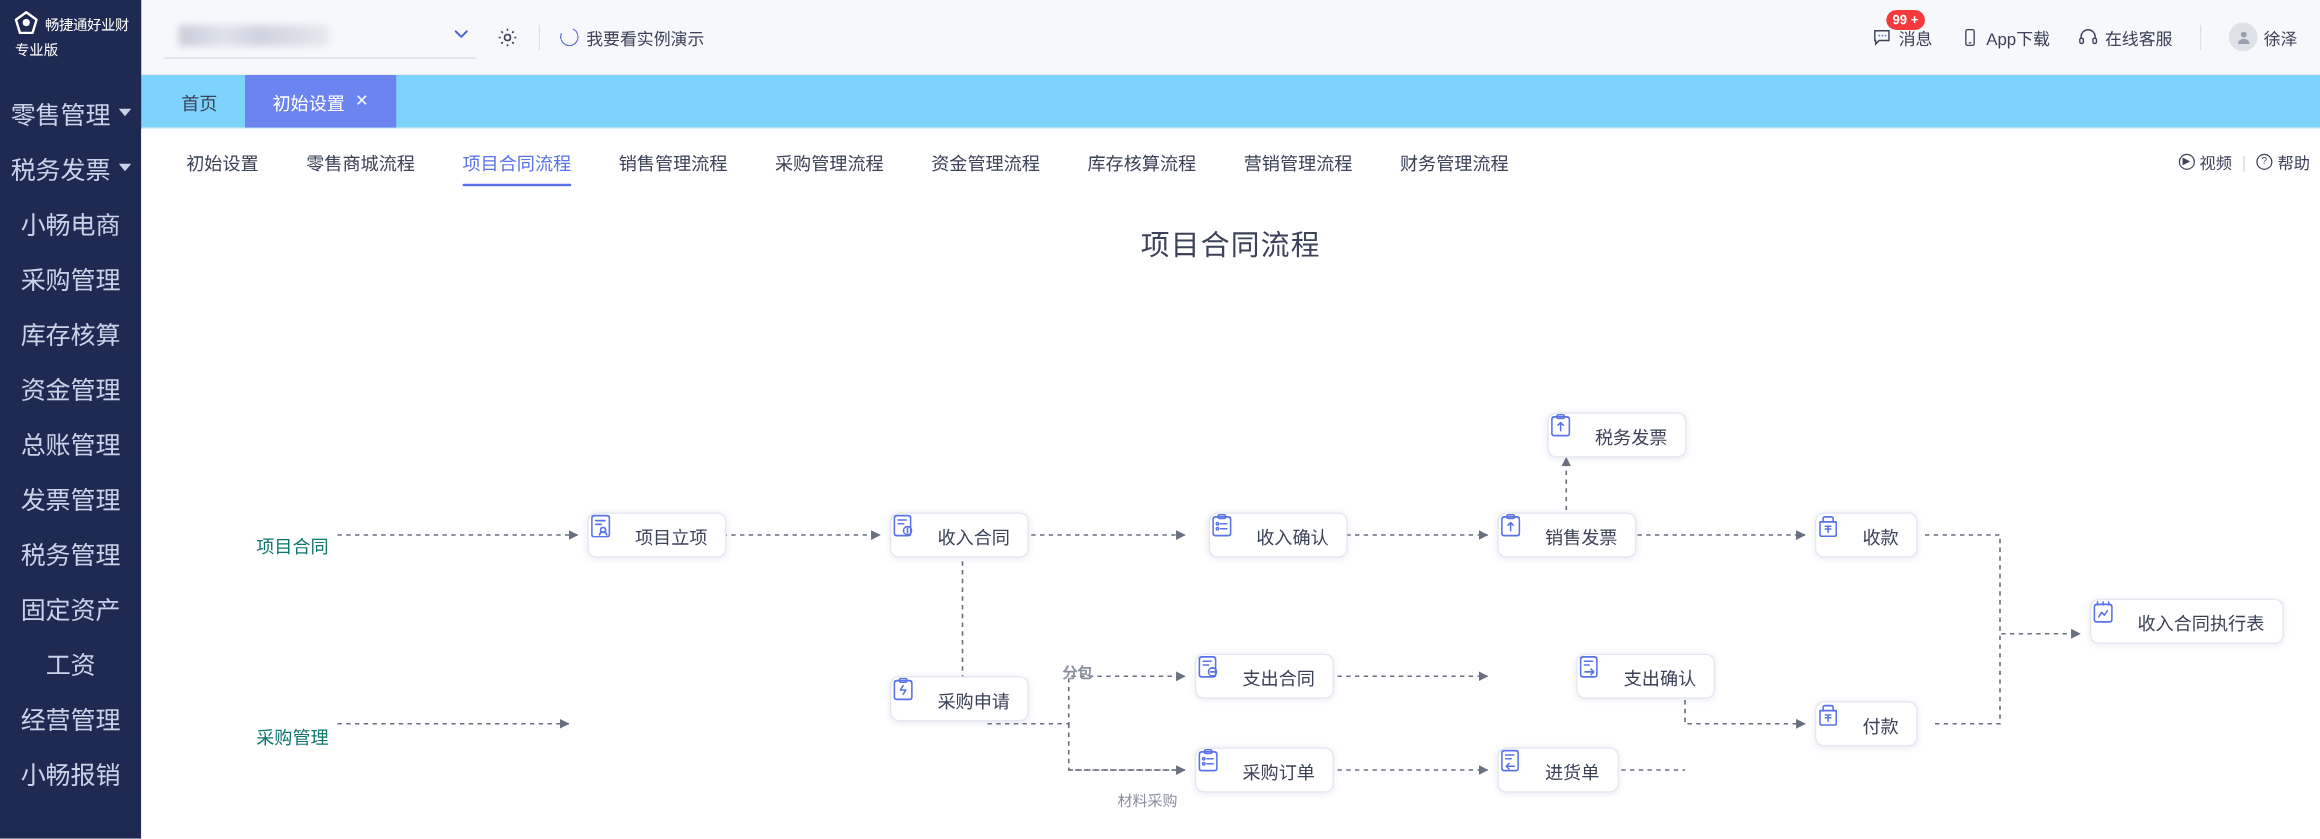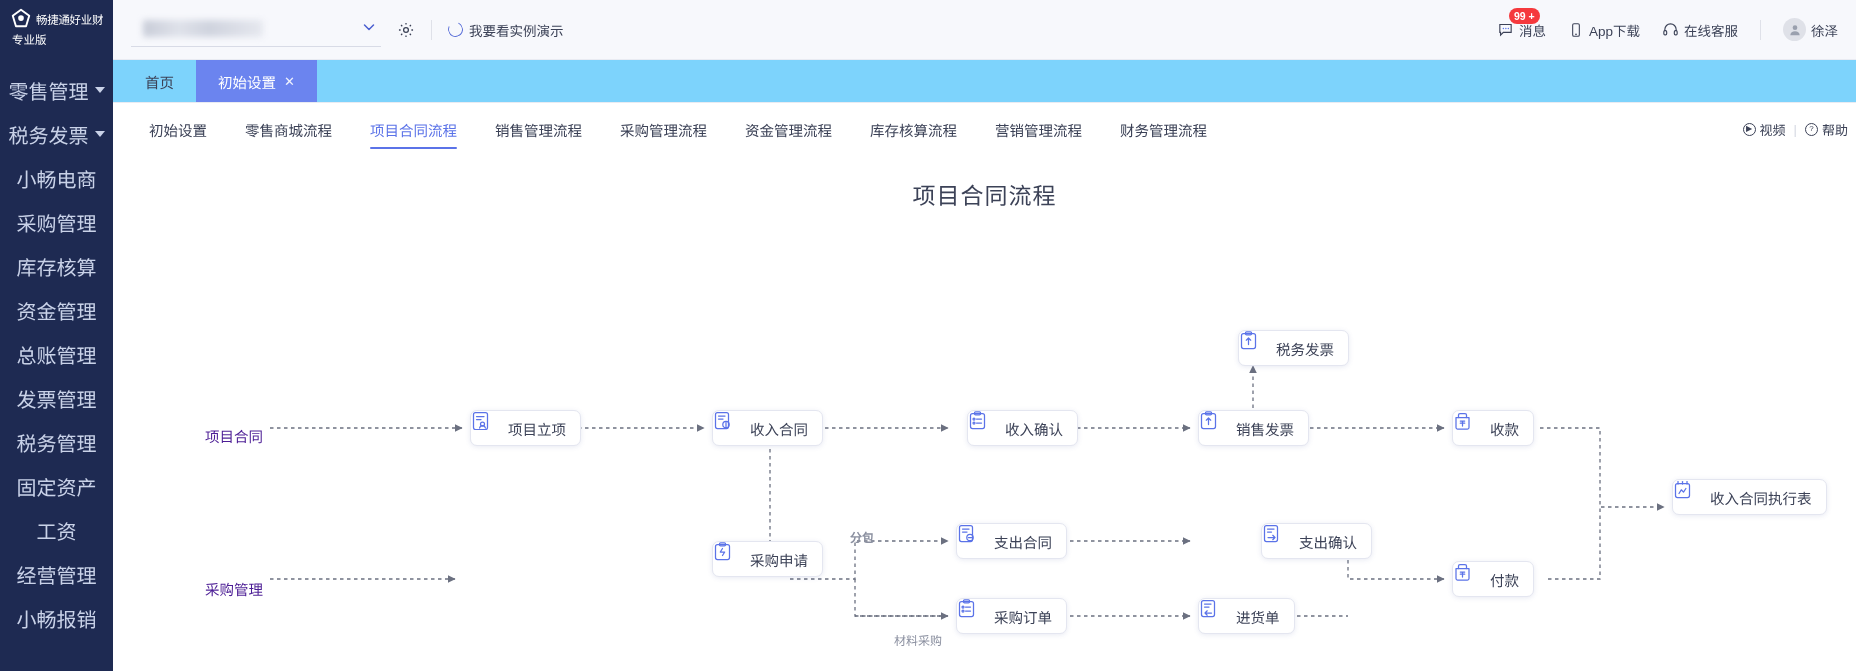--- a/index.html
+++ b/index.html
@@ -177,21 +177,21 @@
     box-shadow: 0 1px 5px rgba(80,90,160,.13);
     display: flex; align-items: center;
     gap: 8px;
     padding: 0 14px 0 10px;
     font-size: 14.5px; color: #3c4257;
     white-space: nowrap;
     cursor: pointer;
   }
   .node .nico { flex: 0 0 19px; width: 19px; height: 19px; display: flex; align-items: center; justify-content: center; }
   .lane-label {
-    position: absolute; font-size: 14.5px; color: #4c1d95; white-space: nowrap;
+    position: absolute; font-size: 14.5px; color: #0f766e; white-space: nowrap;
   }
   .edge-label {
     position: absolute; font-size: 12px; color: #8b90a0; white-space: nowrap;
   }
 </style>
 </head>
 <body>
 
 <div class="app">
 

